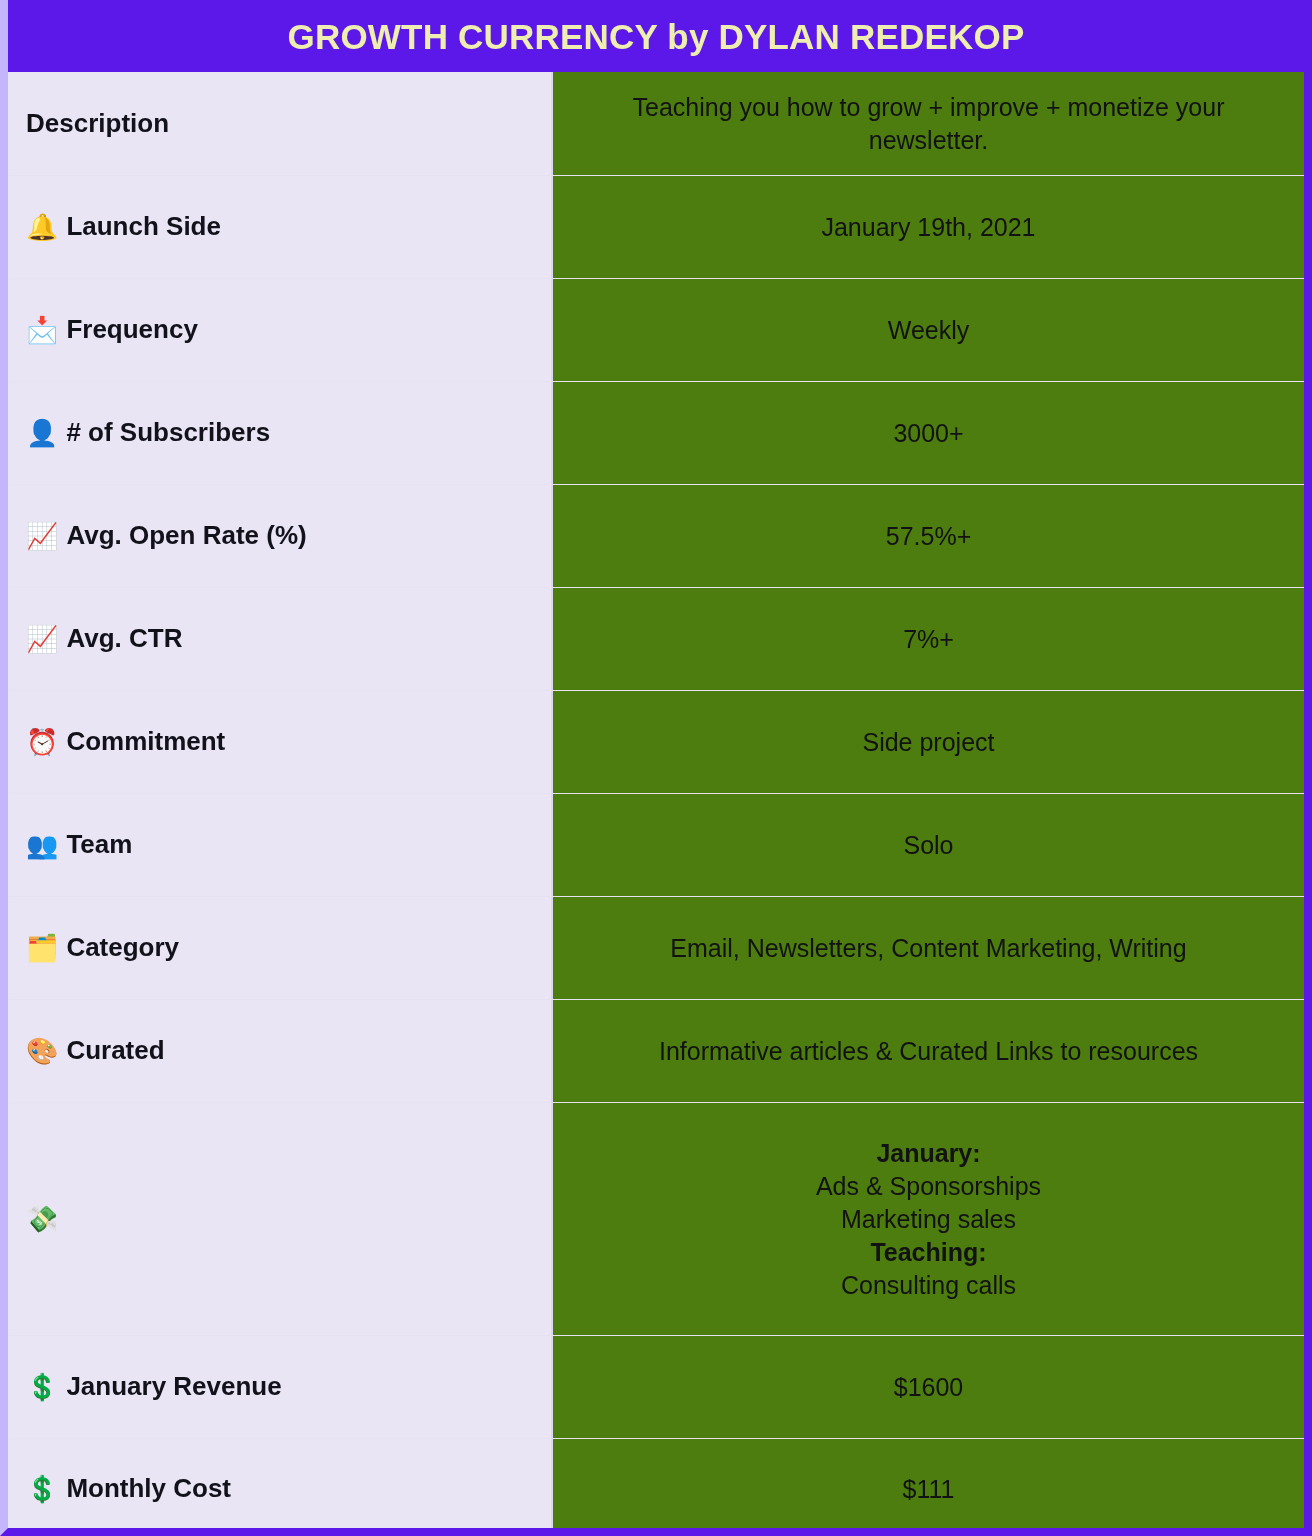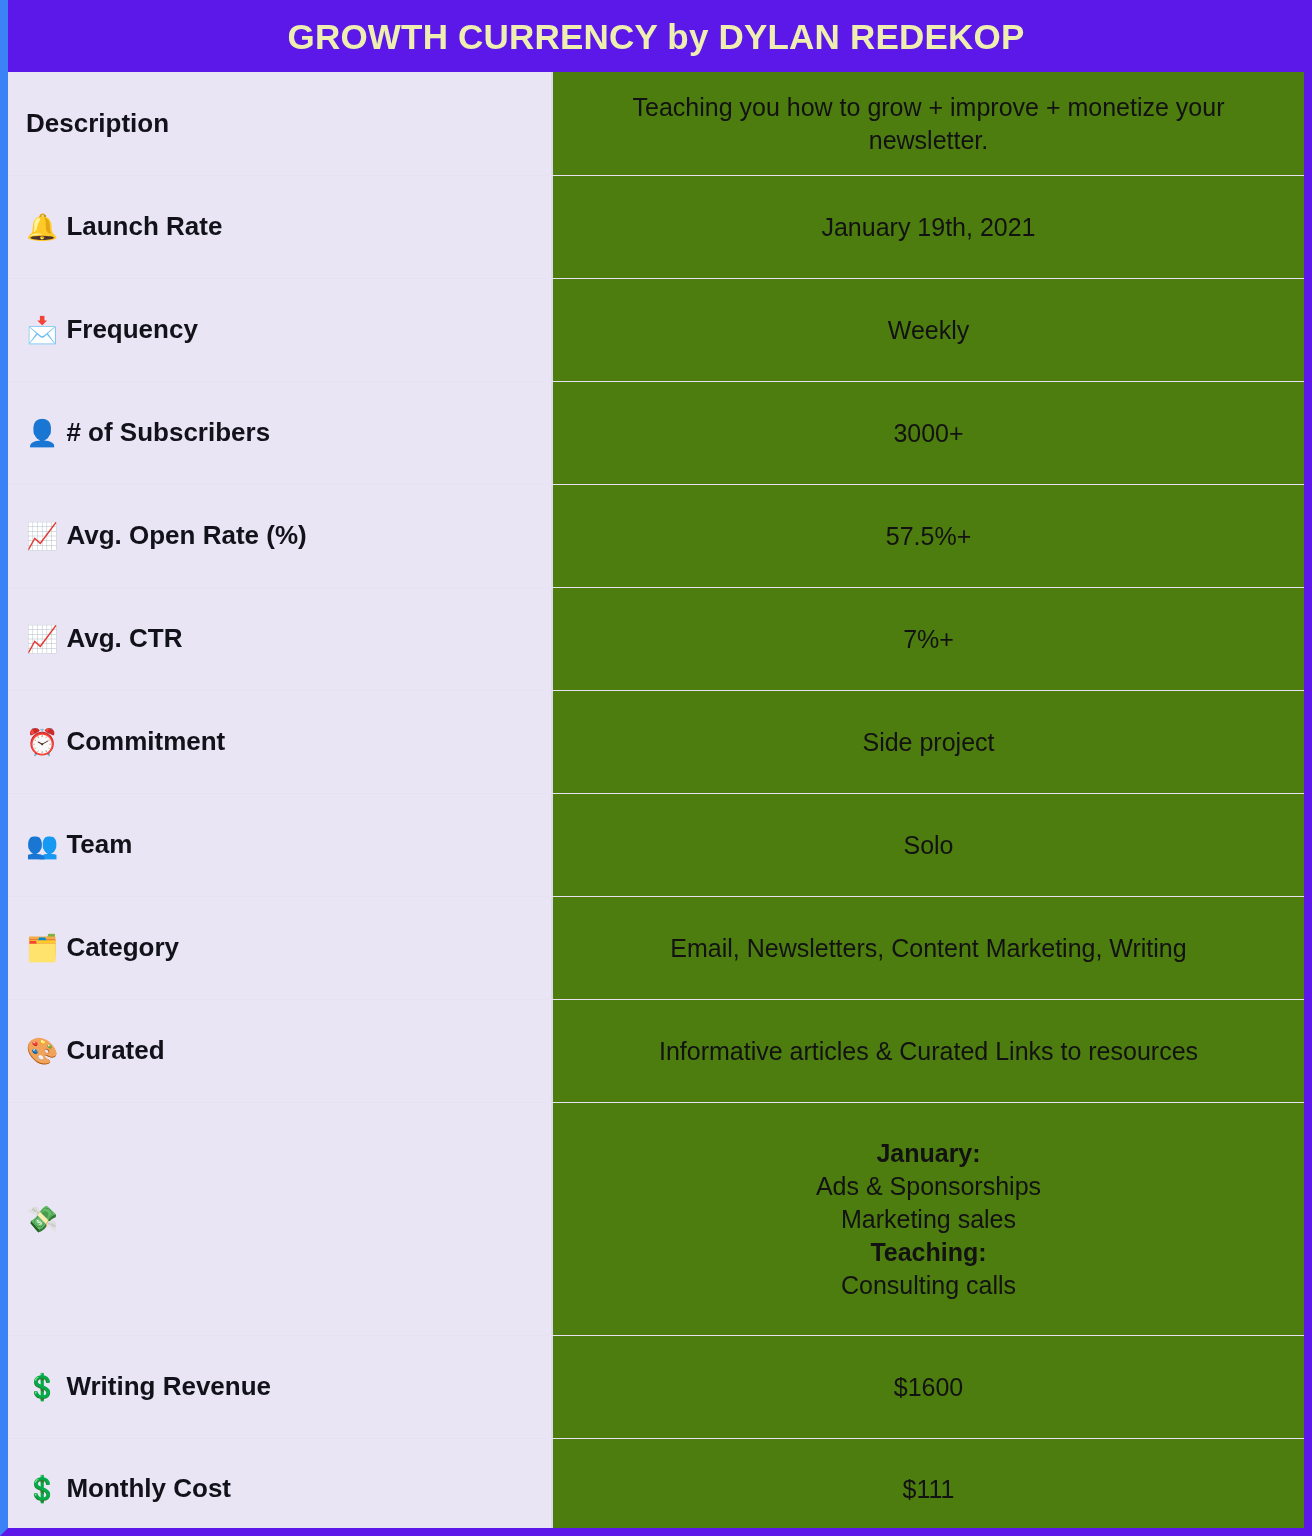--- a/index.html
+++ b/index.html
@@ -11,21 +11,21 @@
     width: 1312px;
     height: 1536px;
     font-family: "Liberation Sans", sans-serif;
     -webkit-font-smoothing: antialiased;
   }
 
   .card {
     width: 1312px;
     height: 1536px;
     box-sizing: border-box;
-    border-left: 8px solid #3b82f6;
+    border-left: 8px solid #c4b5fd;
     border-right: 8px solid #5b18e8;
     border-bottom: 8px solid #5b18e8;
     background: #ffffff;
     display: flex;
     flex-direction: column;
     overflow: hidden;
   }
 
   .card-header {
     background: #5b18e8;
@@ -127,21 +127,21 @@
         <div class="cell-label">
           <span class="label-text">Description</span>
         </div>
         <div class="cell-value">
           <span class="vline">Teaching you how to grow + improve + monetize your newsletter.</span>
         </div>
       </div>
       <div class="row r-std">
         <div class="cell-label">
           <span class="label-icon">🔔</span>
-          <span class="label-text">Launch Rate</span>
+          <span class="label-text">Launch Side</span>
         </div>
         <div class="cell-value">
           <span class="vline">January 19th, 2021</span>
         </div>
       </div>
       <div class="row r-std">
         <div class="cell-label">
           <span class="label-icon">📩</span>
           <span class="label-text">Frequency</span>
         </div>
@@ -220,21 +220,21 @@
           <span class="vline bold">January:</span>
           <span class="vline">Ads &amp; Sponsorships</span>
           <span class="vline">Marketing sales</span>
           <span class="vline bold">Teaching:</span>
           <span class="vline">Consulting calls</span>
         </div>
       </div>
       <div class="row r-std">
         <div class="cell-label">
           <span class="label-icon">💲</span>
-          <span class="label-text">Writing Revenue</span>
+          <span class="label-text">January Revenue</span>
         </div>
         <div class="cell-value">
           <span class="vline">$1600</span>
         </div>
       </div>
       <div class="row r-last">
         <div class="cell-label">
           <span class="label-icon">💲</span>
           <span class="label-text">Monthly Cost</span>
         </div>

